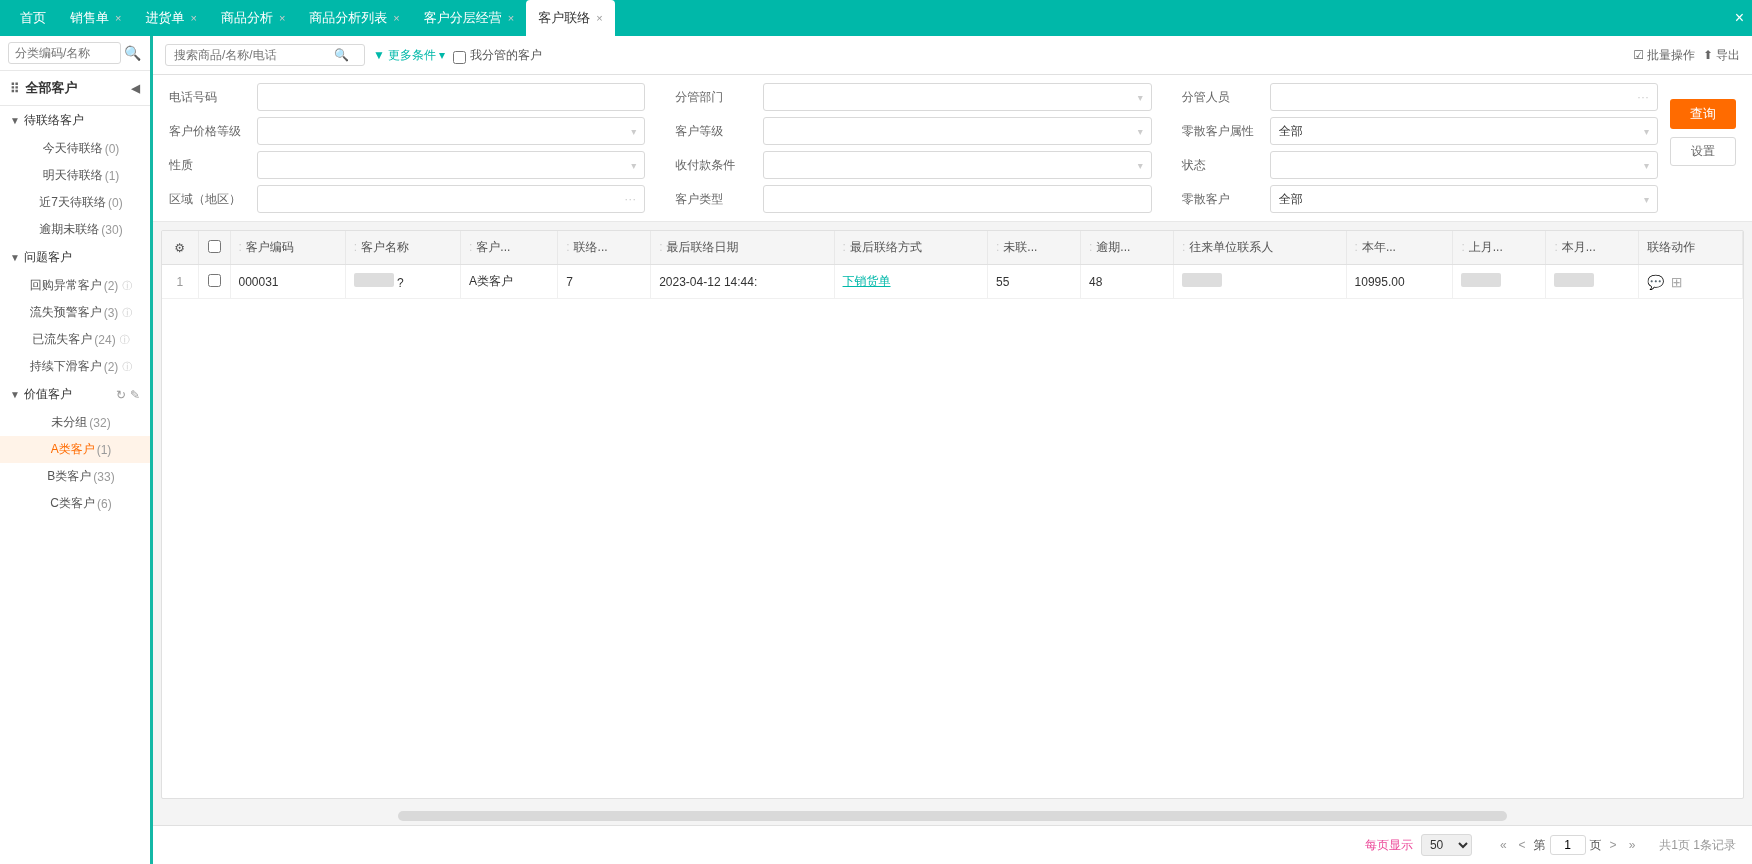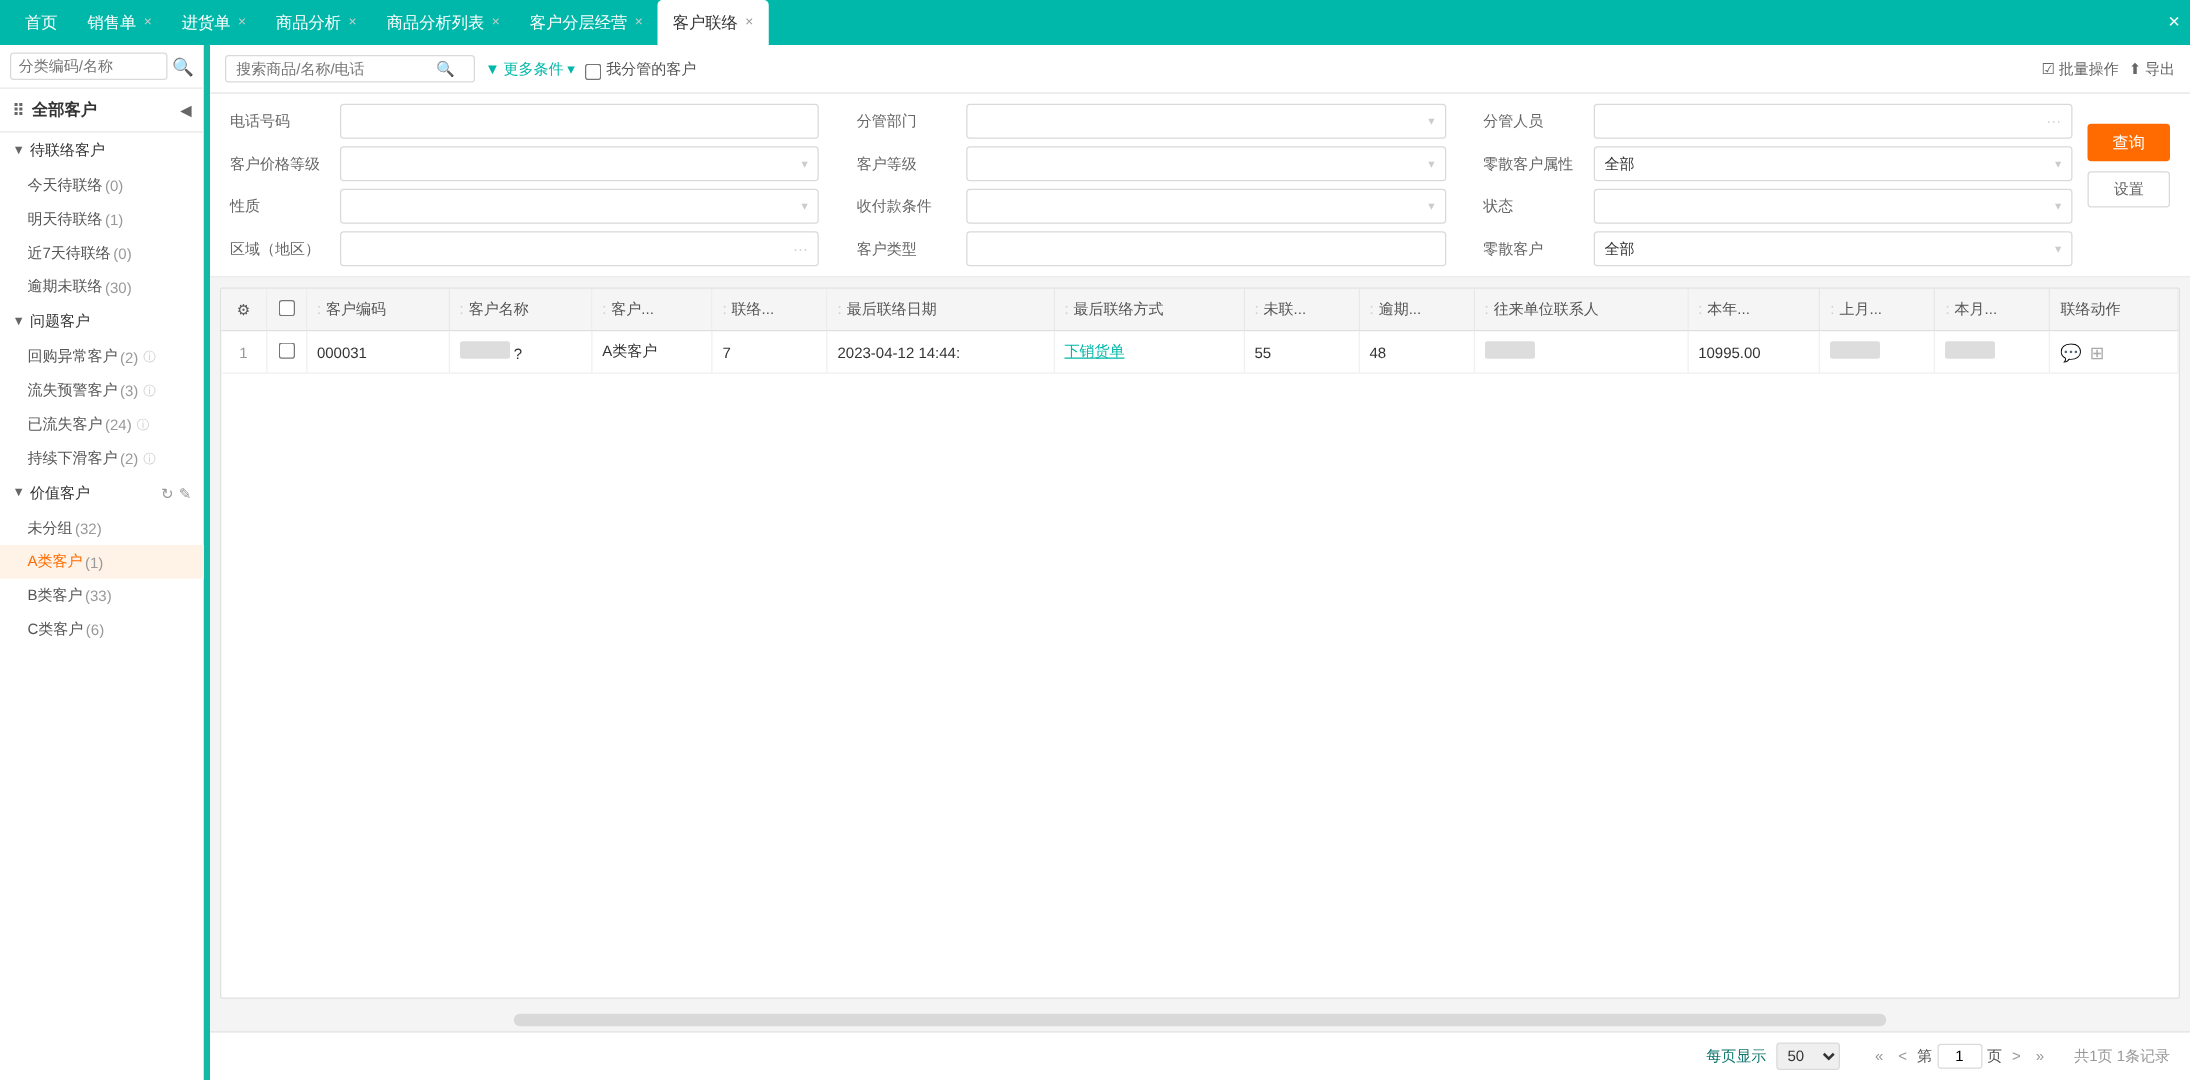--- a/index.html
+++ b/index.html
@@ -22,21 +22,21 @@
       margin-left: 6px; font-size: 11px; color: #ccc; cursor: pointer;
     }
     .top-nav .nav-item.active .close-btn { color: #999; }
     .top-nav-right { margin-left: auto; color: #fff; font-size: 16px; cursor: pointer; }
 
     
     .main-layout { display: flex; height: calc(864px - 36px); }
 
     
     .sidebar {
-      width: 168px; background: #fff; border-right: 5px solid #14b8a6;
+      width: 153px; background: #fff; border-right: 3px solid #14b8a6;
       display: flex; flex-direction: column; flex-shrink: 0;
     }
     .sidebar-search {
       display: flex; align-items: center; padding: 6px 8px;
       border-bottom: 1px solid #e8e8e8;
     }
     .sidebar-search input {
       border: 1px solid #d9d9d9; border-radius: 3px; padding: 3px 6px;
       font-size: 12px; width: 100%; outline: none; color: #999;
     }
@@ -49,21 +49,21 @@
     .sidebar-all-customers .dots-icon { margin-right: 6px; color: #666; }
     .sidebar-all-customers .collapse-icon { margin-left: auto; color: #666; font-size: 11px; }
 
     .sidebar-section-title {
       display: flex; align-items: center; padding: 6px 10px;
       color: #333; font-size: 12px; cursor: pointer; position: relative;
     }
     .sidebar-section-title .triangle { margin-right: 4px; font-size: 10px; color: #666; }
     .sidebar-item {
       padding: 5px 10px 5px 22px; color: #555; cursor: pointer; font-size: 12px;
-      display: flex; align-items: center;
+      display: flex; align-items: center; justify-content: center;
     }
     .sidebar-item.active { background: #fff3e8; color: #ff6b00; }
     .sidebar-item .item-count { color: #999; margin-left: 2px; }
     .sidebar-item .info-icon { margin-left: 4px; color: #ccc; font-size: 10px; }
 
     .sidebar-section-title .actions { margin-left: auto; display: flex; gap: 4px; }
     .sidebar-section-title .action-icon { color: #999; font-size: 12px; cursor: pointer; }
 
     
     .content { flex: 1; display: flex; flex-direction: column; background: #f4f4f4; overflow: hidden; }
@@ -131,21 +131,21 @@
     tbody td { padding: 8px 8px; color: #333; border-right: 1px solid #f0f0f0; white-space: nowrap; }
     .link-text { color: #00b8a9; cursor: pointer; text-decoration: underline; }
     .row-actions { display: flex; gap: 6px; }
     .row-action-icon { color: #aaa; cursor: pointer; font-size: 14px; }
 
     
     .footer {
       background: #fff; border-top: 1px solid #e0e0e0; padding: 8px 16px;
       display: flex; align-items: center; justify-content: flex-end; gap: 8px; font-size: 12px; color: #555;
     }
-    .footer .page-size-label { color: #0f766e; }
+    .footer .page-size-label { color: #ec4899; }
     .footer .page-size-select {
       border: 1px solid #d9d9d9; border-radius: 3px; padding: 2px 4px; font-size: 12px; color: #333; cursor: pointer;
     }
     .footer .page-nav { display: flex; align-items: center; gap: 4px; margin-left: 16px; }
     .footer .page-nav .nav-btn { color: #999; cursor: pointer; font-size: 12px; padding: 2px 4px; }
     .footer .page-input { border: 1px solid #d9d9d9; border-radius: 3px; padding: 2px 6px; width: 36px; text-align: center; font-size: 12px; }
     .footer .total-info { color: #999; margin-left: 12px; }
 
     .checkbox-cell { width: 30px; text-align: center; }
     .num-cell { width: 30px; text-align: center; color: #999; }

